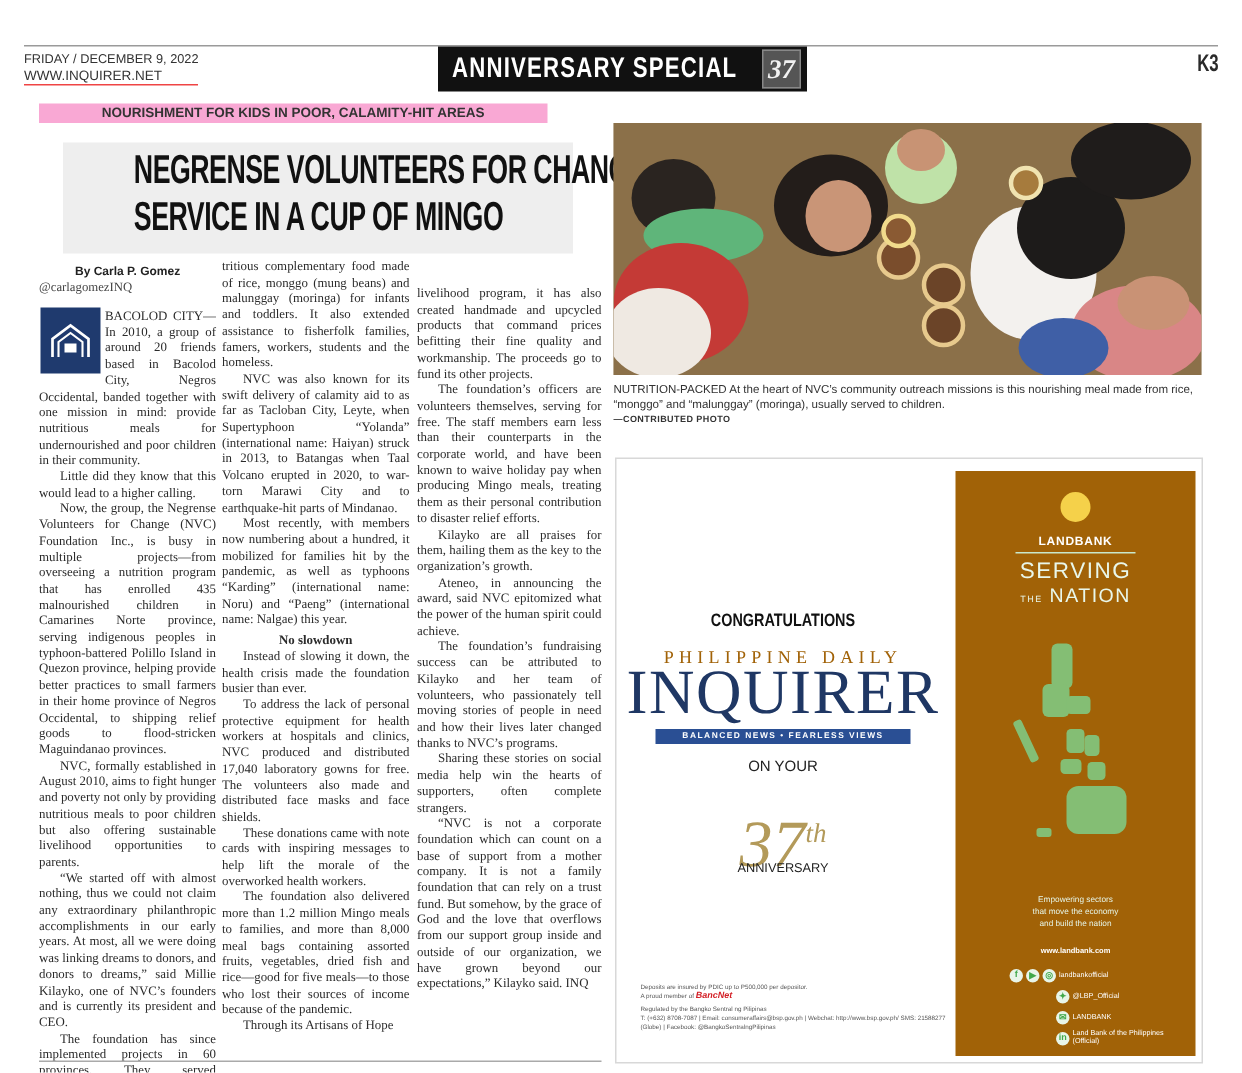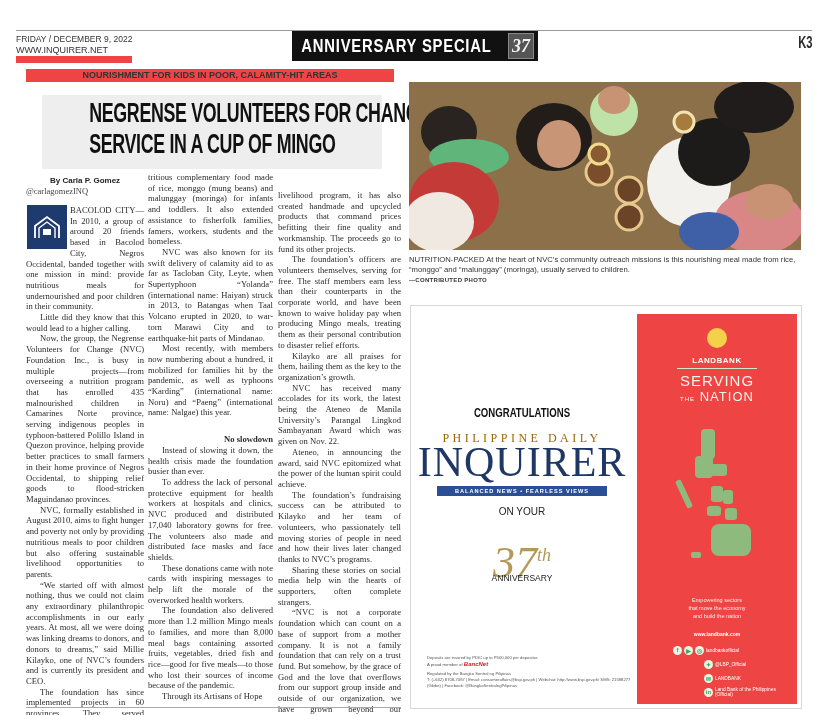--- a/index.html
+++ b/index.html
@@ -2,46 +2,46 @@
 <html><head>
 <meta charset="utf-8">
 <style>
   * { box-sizing: border-box; margin: 0; padding: 0; }
   html, body { width: 828px; height: 715px; background: #ffffff; overflow: hidden; }
   body { position: relative; font-family: "DejaVu Serif", serif; color: #2a2a2a; }
 
   
   .top-rule { position: absolute; left: 16px; right: 16px; top: 30px; border-top: 1px solid #9a9a9a; }
   .dateline { position: absolute; left: 16px; top: 34px; font-family: Liberation Sans, sans-serif; font-size: 8.5px; line-height: 11px; color: #333; }
-  .dateline .web { border-bottom: 7px solid #ef4444; font-size: 9px; }
+  .dateline .web { border-bottom: 1px solid #ef4444; font-size: 9px; }
   .banner { position: absolute; left: 292px; top: 31px; width: 246px; height: 30px; background: #111; display: flex; align-items: center; }
   .banner-text { color: #fff; font-family: "Liberation Sans Narrow", "Liberation Sans", sans-serif; font-weight: bold; font-size: 19px; letter-spacing: 1px; padding-left: 12px; transform: scaleX(0.78); transform-origin: left center; white-space: nowrap; }
   .banner-badge { position: absolute; right: 4px; top: 2px; width: 26px; height: 26px; background: #555; border: 1px solid #888; color: #f1f1f1; font-family: "Liberation Serif", serif; font-weight: bold; font-style: italic; font-size: 18px; display: flex; align-items: center; justify-content: center; }
   .page-no { position: absolute; right: 16px; top: 34px; font-family: "Liberation Sans", sans-serif; font-weight: bold; font-size: 16px; transform: scaleX(0.7); transform-origin: right top; }
 
   
-  .kicker { position: absolute; left: 26px; top: 69px; width: 368px; height: 13px; background: #ef4444; text-align: center; font-family: "Liberation Sans", sans-serif; font-weight: bold; font-size: 9px; line-height: 13px; color: #333; }
+  .kicker { position: absolute; left: 26px; top: 69px; width: 339px; height: 13px; background: #f9a8d4; text-align: center; font-family: "Liberation Sans", sans-serif; font-weight: bold; font-size: 9px; line-height: 13px; color: #333; }
   .headline-box { position: absolute; left: 42px; top: 95px; width: 340px; height: 74px; background: #eeeeee; }
   .headline { position: absolute; left: 26px; top: 98px; width: 372px; text-align: center; font-family: "Liberation Sans", sans-serif; font-weight: bold; font-size: 27px; line-height: 31px; color: #111; letter-spacing: -0.5px; }
   .headline span { display: block; transform: scaleX(0.66); white-space: nowrap; }
 
   .byline { position: absolute; left: 26px; top: 176px; font-family: "Liberation Sans", sans-serif; font-size: 8px; line-height: 10px; }
   .byline .name { font-weight: bold; color: #222; margin-left: 24px; }
   .byline .handle { font-family: "Liberation Serif", serif; font-size: 8.5px; color: #444; }
 
   .logo-box { position: absolute; left: 27px; top: 205px; width: 40px; height: 44px; background: #1f3a6e; display: flex; align-items: center; justify-content: center; }
 
   .col { position: absolute; font-family: "Liberation Serif", serif; font-size: 8.6px; line-height: 10.7px; text-align: justify; hyphens: auto; color: #2b2b2b; }
   .col p { text-indent: 14px; }
   .col p.noindent { text-indent: 0; }
   .col1 { left: 26px; top: 205px; width: 118px; }
   .col1 .wrap-spacer { float: left; width: 44px; height: 52px; }
   .col2 { left: 148px; top: 172px; width: 125px; }
   .col3 { left: 278px; top: 190px; width: 123px; }
-  .subhead { text-align: right; font-weight: bold; text-indent: 0 !important; margin-top: 16px; font-family: "Liberation Serif", serif; }
+  .subhead { text-align: center; font-weight: bold; text-indent: 0 !important; margin-top: 3px; font-family: "Liberation Serif", serif; }
   .bottom-rule { position: absolute; left: 26px; top: 707px; width: 375px; border-top: 1px solid #aaa; }
 
   
   .photo { position: absolute; left: 409px; top: 82px; width: 392px; height: 168px; overflow: hidden; background: #8a6e46; }
   .caption { position: absolute; left: 409px; top: 255px; width: 395px; font-family: "Liberation Sans", sans-serif; font-size: 7.7px; line-height: 10px; color: #333; }
   .caption .credit { font-weight: bold; font-size: 6px; letter-spacing: 0.3px; }
 
   
   .ad { position: absolute; left: 410px; top: 305px; width: 392px; height: 404px; border: 1px solid #d8d8d8; background: #fff; }
   .ad-left { position: absolute; left: 0; top: 0; width: 222px; height: 402px; text-align: center; }
@@ -49,21 +49,21 @@
   .pdi-top { position: absolute; left: 0; width: 222px; top: 125px; font-family: Liberation Serif, serif; font-size: 12px; letter-spacing: 3.5px; color: #a16207; }
   .pdi-main { position: absolute; left: 0; width: 222px; top: 134px; font-family: "Liberation Serif", serif; font-size: 42px; line-height: 44px; color: #1f3764; letter-spacing: 1px; }
   .pdi-bar { position: absolute; left: 26px; width: 170px; top: 180px; height: 10px; background: #2a4f94; color: #fff; font-family: "Liberation Sans", sans-serif; font-weight: bold; font-size: 5.6px; line-height: 10px; letter-spacing: 1px; }
   .on-your { position: absolute; left: 0; width: 222px; top: 200px; font-family: "Liberation Sans", sans-serif; font-size: 10px; color: #222; }
   .anniv-num { position: absolute; left: 0; width: 222px; top: 208px; font-family: Liberation Serif, serif; font-style: italic; font-size: 44px; color: #b39a5a; margin-top: 23px; }
   .anniv-num sup { font-size: 18px; }
   .anniv-word { position: absolute; left: 0; width: 222px; top: 267px; font-family: "Liberation Sans", sans-serif; font-size: 8.5px; color: #222; }
   .disclaimer { position: absolute; left: 16px; top: 349px; width: 205px; text-align: left; font-family: "Liberation Sans", sans-serif; font-size: 4.2px; line-height: 6px; color: #555; }
   .bancnet { color: #d32027; font-style: italic; font-weight: bold; font-size: 6px; }
 
-  .lb-panel { position: absolute; left: 226px; top: 8px; width: 160px; height: 390px; background: #ef4444; color: #fff; text-align: center; font-family: "Liberation Sans", sans-serif; }
+  .lb-panel { position: absolute; left: 226px; top: 8px; width: 160px; height: 390px; background: #a16207; color: #fff; text-align: center; font-family: "Liberation Sans", sans-serif; }
   .lb-logo { position: absolute; left: 70px; top: 14px; width: 20px; height: 20px; border-radius: 50%; background: #f5d14a; }
   .lb-name { position: absolute; left: 0; width: 160px; top: 42px; font-weight: bold; font-size: 8px; letter-spacing: 0.5px; }
   .lb-line { position: absolute; left: 40px; width: 80px; top: 54px; border-top: 1px solid #c9e8cc; }
   .lb-serving { position: absolute; left: 0; width: 160px; top: 58px; font-size: 15px; letter-spacing: 1px; color: #e9f7ea; }
   .lb-nation { position: absolute; left: 0; width: 160px; top: 75px; font-size: 13px; letter-spacing: 1px; color: #e9f7ea; }
   .lb-nation small { font-size: 6px; }
   .lb-map { position: absolute; left: 34px; top: 110px; width: 92px; height: 150px; }
   .lb-tag { position: absolute; left: 0; width: 160px; top: 282px; font-size: 5.5px; line-height: 8px; color: #e6f5e7; }
   .lb-url { position: absolute; left: 0; width: 160px; top: 317px; font-size: 5px; font-weight: bold; }
   .lb-social { position: absolute; left: 36px; top: 329px; width: 120px; font-size: 4.8px; text-align: left; }
@@ -123,21 +123,20 @@
   <p>To address the lack of personal protective equipment for health workers at hospitals and clinics, NVC produced and distributed 17,040 laboratory gowns for free. The volunteers also made and distributed face masks and face shields.</p>
   <p>These donations came with note cards with inspiring messages to help lift the morale of the overworked health workers.</p>
   <p>The foundation also delivered more than 1.2 million Mingo meals to families, and more than 8,000 meal bags containing assorted fruits, vegetables, dried fish and rice—good for five meals—to those who lost their sources of income because of the pandemic.</p>
   <p>Through its Artisans of Hope</p>
 </div>
 
 <div class="col col3">
   <p class="noindent">livelihood program, it has also created handmade and upcycled products that command prices befitting their fine quality and workmanship. The proceeds go to fund its other projects.</p>
   <p>The foundation’s officers are volunteers themselves, serving for free. The staff members earn less than their counterparts in the corporate world, and have been known to waive holiday pay when producing Mingo meals, treating them as their personal contribution to disaster relief efforts.</p>
   <p>Kilayko are all praises for them, hailing them as the key to the organization’s growth.</p>
-  <p>NVC has received many accolades for its work, the latest being the Ateneo de Manila University’s Parangal Lingkod Sambayanan Award which was given on Nov. 22.</p>
   <p>Ateneo, in announcing the award, said NVC epitomized what the power of the human spirit could achieve.</p>
   <p>The foundation’s fundraising success can be attributed to Kilayko and her team of volunteers, who passionately tell moving stories of people in need and how their lives later changed thanks to NVC’s programs.</p>
   <p>Sharing these stories on social media help win the hearts of supporters, often complete strangers.</p>
   <p>“NVC is not a corporate foundation which can count on a base of support from a mother company. It is not a family foundation that can rely on a trust fund. But somehow, by the grace of God and the love that overflows from our support group inside and outside of our organization, we have grown beyond our expectations,” Kilayko said. INQ</p>
 </div>
 <div class="bottom-rule"></div>
 
 <div class="photo">
   <svg width="392" height="168" viewBox="0 0 392 168">
     <rect width="392" height="168" fill="#8b7049"></rect>

